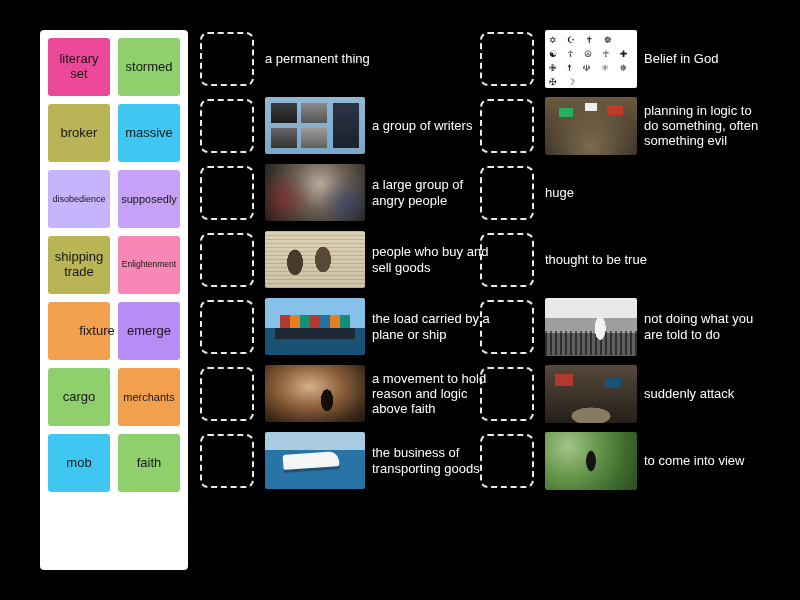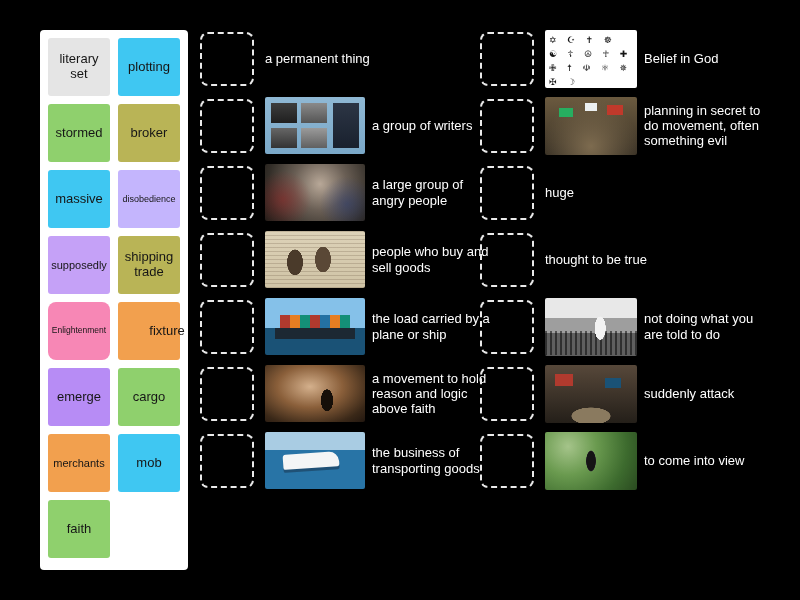--- a/index.html
+++ b/index.html
@@ -7,21 +7,21 @@
          font-family:"Liberation Sans",sans-serif;}
 
   
   .word-bank{position:absolute;left:40px;top:30px;width:148px;height:540px;background:#fff;
              border-radius:4px;box-sizing:border-box;padding:8px;display:grid;
              grid-template-columns:62px 62px;gap:8px;align-content:start;}
   .tile{height:58px;display:flex;align-items:center;justify-content:center;text-align:center;
         border-radius:3px;color:#161616;font-size:13px;line-height:1.15;padding:2px;
         box-sizing:border-box;cursor:grab;user-select:none;}
   .tile.sm{font-size:9px;}
-  .tile.xs{font-size:8.5px;border-radius:8px;}
+  .tile.xs{font-size:8.5px;}
   .tile.md{font-size:11px;}
 
   
   .defs{position:absolute;top:30px;display:flex;flex-direction:column;gap:10px;}
   .defs.mid{left:200px;}
   .defs.rgt{left:480px;}
   .row{display:flex;align-items:center;height:57px;}
   .slot{width:50px;height:50px;border:2px dashed #e9e9e9;border-radius:8px;flex:0 0 auto;
         margin-right:11px;box-sizing:content-box;}
   .def{color:#fff;font-weight:400;font-size:13px;line-height:1.18;max-width:118px;}
@@ -84,25 +84,22 @@
   .t-chrysalis{background:
     radial-gradient(ellipse 8px 17px at 50% 50%, #151515 56%, #3f3f3f 60%, transparent 63%) no-repeat,
     radial-gradient(circle at 25% 25%, #a5c48a 0%, #6a9a4f 35%, #3d6b2e 72%, #2a4a20);}
 </style>
 </head>
 <body>
 
 <div id="stage">
 
   <div class="word-bank">
-    <div class="tile" style="background-color: #e5e5e5;">
+    <div class="tile" style="background-color: #ec4899;">
         <span>literary set</span>
-      </div>
-    <div class="tile" style="background-color: rgb(63, 199, 242);">
-        <span>plotting</span>
       </div>
     <div class="tile" style="background-color: rgb(143, 208, 109);">
         <span>stormed</span>
       </div>
     <div class="tile" style="background-color: rgb(185, 180, 86);">
         <span>broker</span>
       </div>
     <div class="tile" style="background-color: rgb(63, 199, 242);">
         <span>massive</span>
       </div>
@@ -177,21 +174,21 @@
 
   <div class="defs rgt">
     <div class="row">
       <div class="slot"></div>
       <div class="thumb t-symbols">✡ ☪ ✝ ☸ ☯ ☦ ☮ ☥ ✚ ✙ ☨ ☫ ⚛ ✵ ✠ ☽</div>
       <div class="def">Belief in God</div>
     </div>
     <div class="row">
       <div class="slot"></div>
       <div class="thumb t-armed"></div>
-      <div class="def">planning in secret to do movement, often something evil</div>
+      <div class="def">planning in logic to do something, often something evil</div>
     </div>
     <div class="row">
       <div class="slot"></div>
       <div class="def">huge</div>
     </div>
     <div class="row">
       <div class="slot"></div>
       <div class="def">thought to be true</div>
     </div>
     <div class="row">

